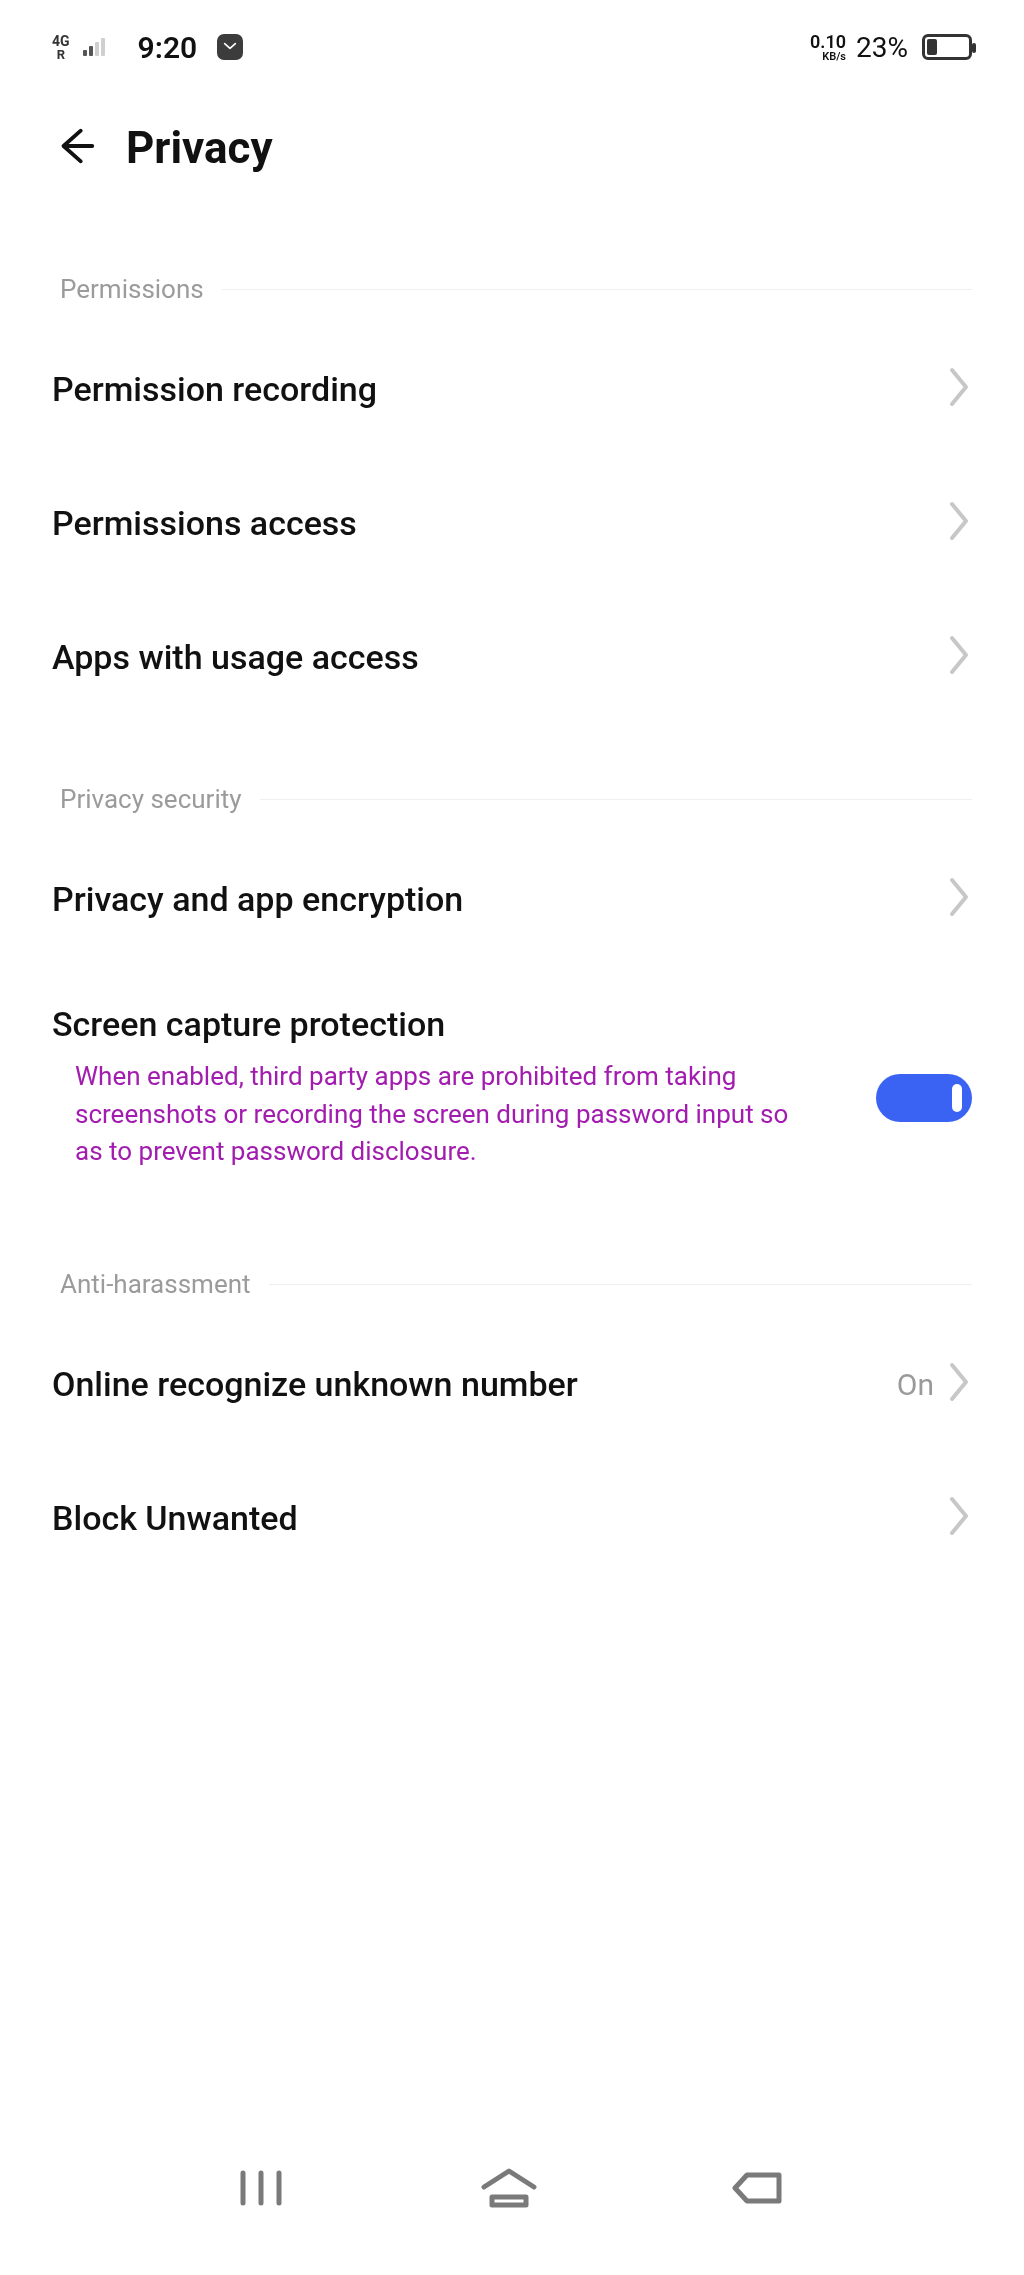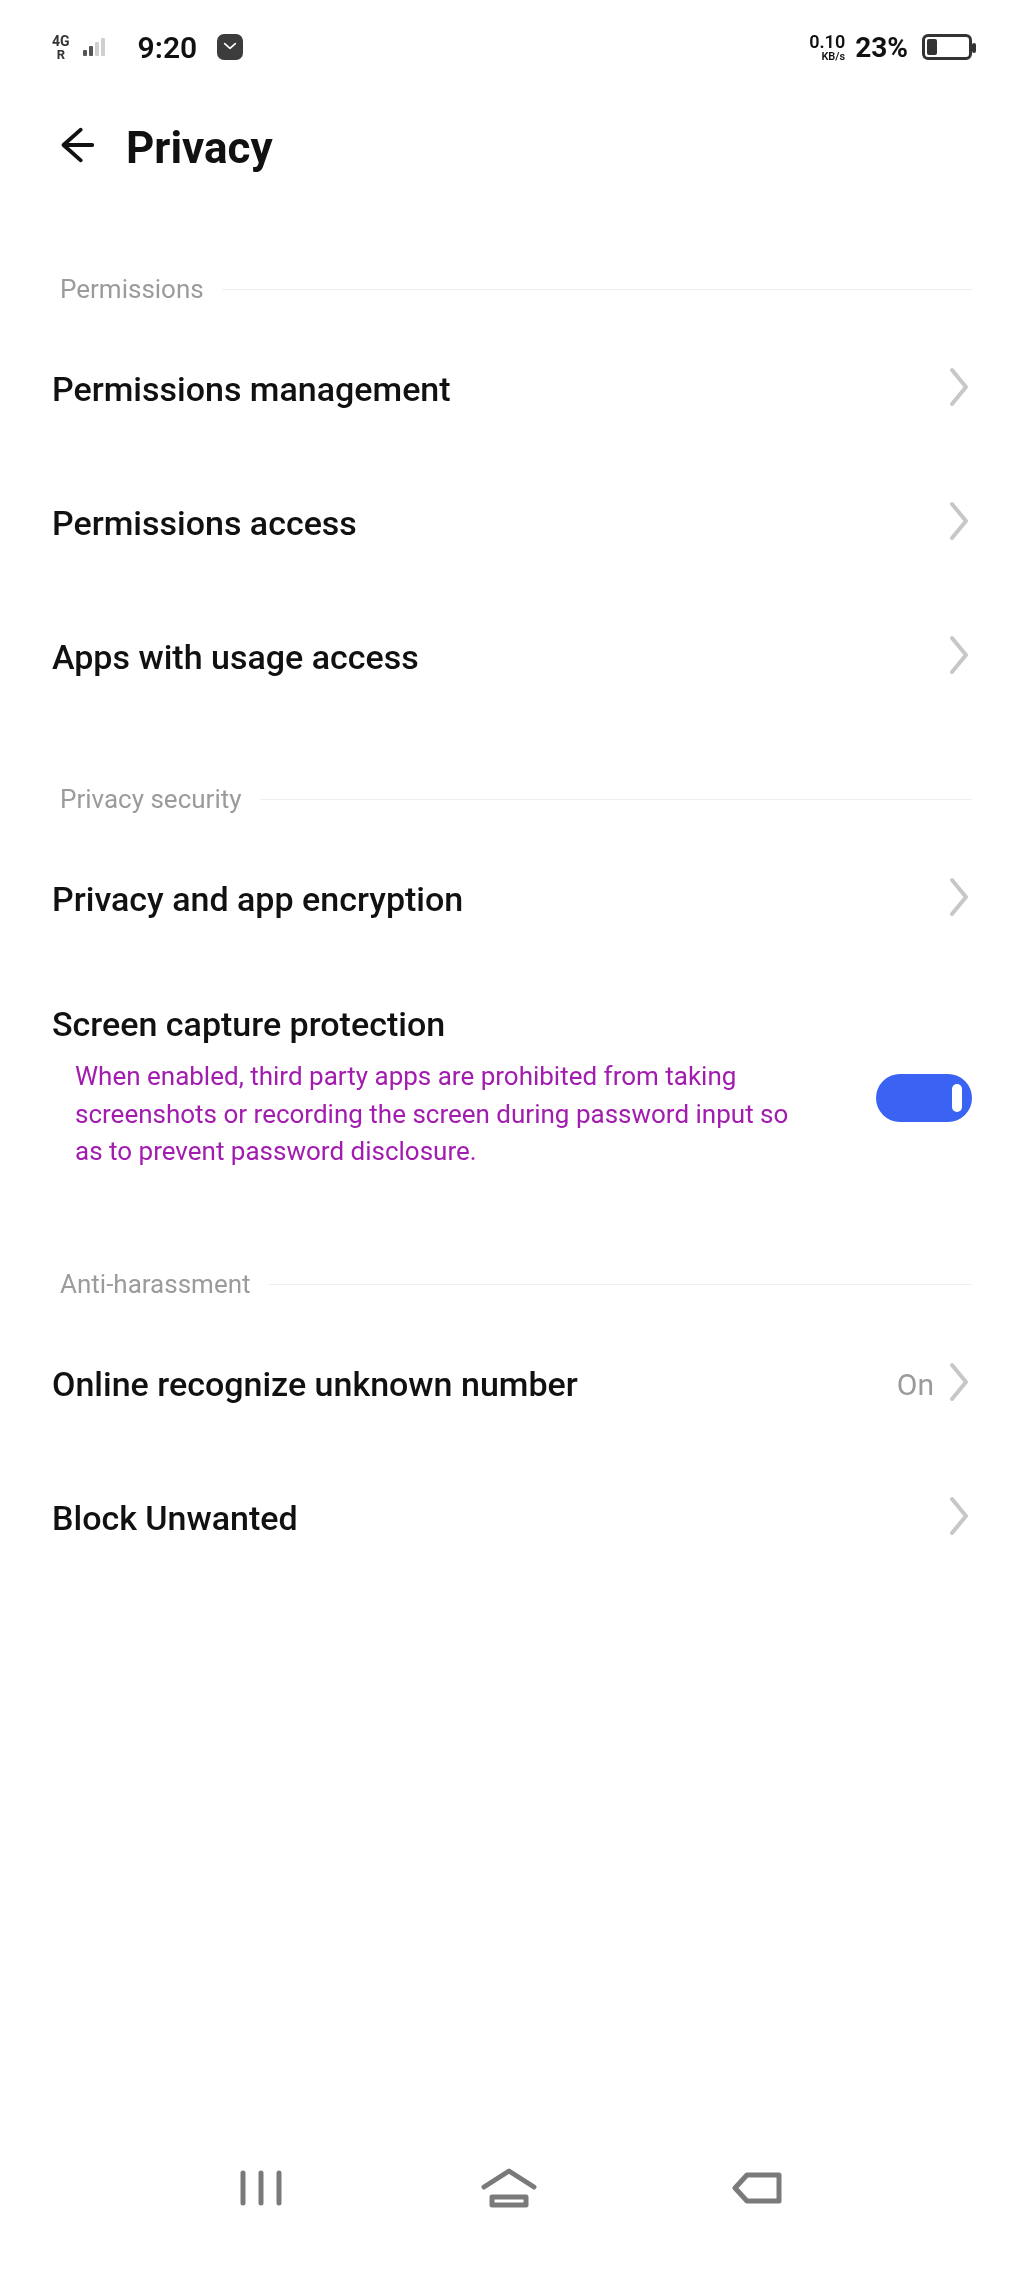--- a/index.html
+++ b/index.html
@@ -18,27 +18,27 @@
   .sig-bars span:nth-child(1){height:6px; background:#555;}
   .sig-bars span:nth-child(2){height:10px; background:#555;}
   .sig-bars span:nth-child(3){height:14px;}
   .sig-bars span:nth-child(4){height:18px;}
   .time { font-size: 30px; font-weight: 600; color: #111; margin-left: 23px; }
   .badge { width: 26px; height: 26px; background: #3c3c3c; border-radius: 7px; margin-left: 10px; display: flex; align-items:center; justify-content:center; }
   .badge svg { width: 16px; height:16px; }
   .kb { display:flex; flex-direction:column; align-items:flex-end; line-height:1; }
   .kb .v { font-size:18px; font-weight:600; }
   .kb .u { font-size:11px; font-weight:600; }
-  .pct { font-size: 28px; font-weight:700; }
+  .pct { font-size: 28px; font-weight:400; }
   .bat { width: 50px; height: 26px; border: 3px solid #333; border-radius: 6px; position:relative; margin-left:4px;}
   .bat::after { content:""; position:absolute; right:-7px; top:6px; width:4px; height:10px; background:#333; border-radius:2px;}
   .bat .fill { position:absolute; left:2px; top:2px; bottom:2px; width:22%; background:#333; border-radius:2px;}
 
   
-  .header { display:flex; gap: 28px; padding: 50px 68px 40px 52px; }
+  .header { display:flex; align-items:center; gap: 28px; padding: 50px 68px 40px 52px; }
   .back-arrow svg { width: 46px; height: 46px; }
   .title { font-size: 44px; font-weight: 700; }
 
   
   .section-header { display:flex; align-items:center; padding: 60px 52px 18px 52px; gap: 18px; }
   .section-header .lbl { font-size: 26px; color: #9b9b9b; white-space:nowrap;margin-left:8px; }
   .section-header .line { flex:1; height:1px; background:#efefef; }
 
   
   .row { display:flex; align-items:center; justify-content:space-between; padding: 38px 52px; min-height: 134px; }
@@ -102,21 +102,21 @@
   </div>
   <div class="title">Privacy</div>
 </div>
 
 <div class="section-header">
   <span class="lbl">Permissions</span>
   <span class="line"></span>
 </div>
 
 <div class="row">
-  <span class="primary">Permissions management</span>
+  <span class="primary">Permission recording</span>
   <span class="chev"><svg viewBox="0 0 24 42">
           <path d="M4 4 L18 21 L4 38"></path>
         </svg></span>
 </div>
 
 <div class="row">
   <span class="primary">Permissions access</span>
   <span class="chev"><svg viewBox="0 0 24 42">
           <path d="M4 4 L18 21 L4 38"></path>
         </svg></span>

